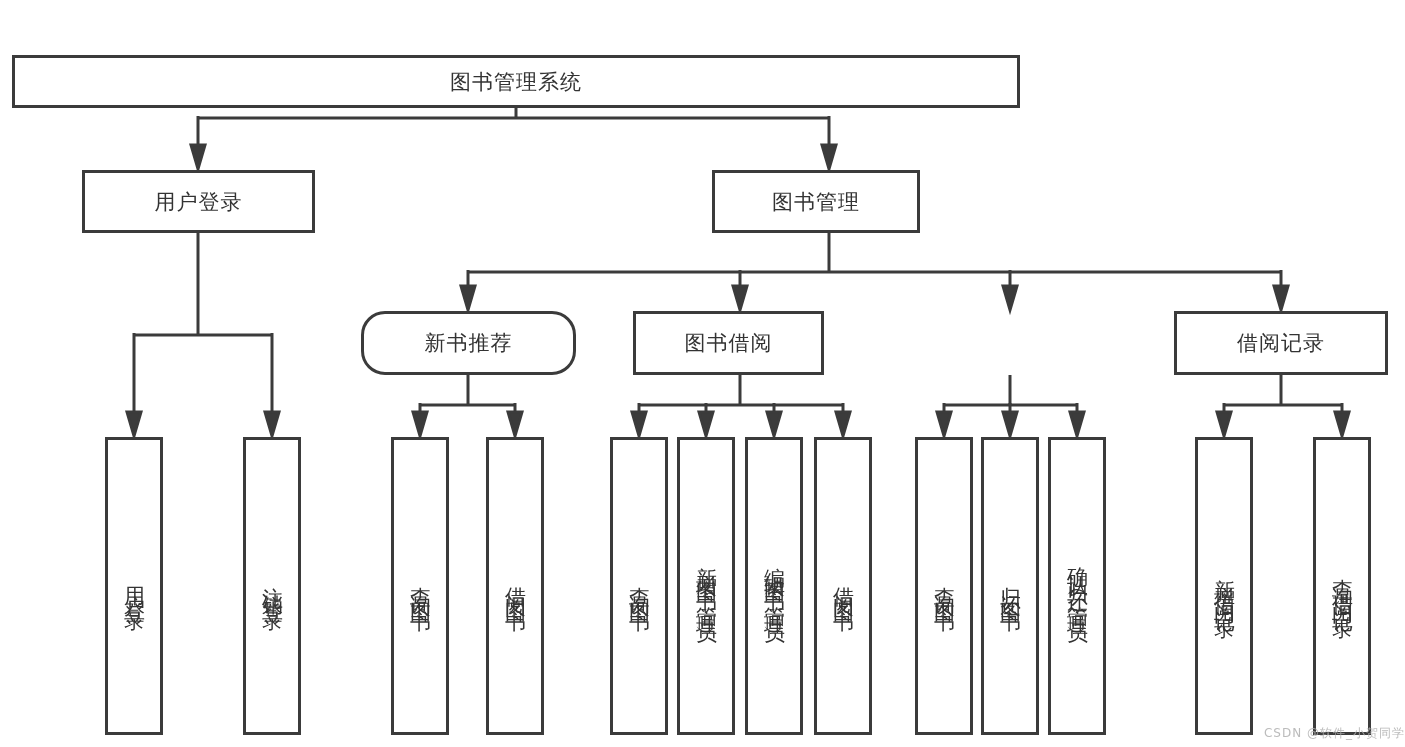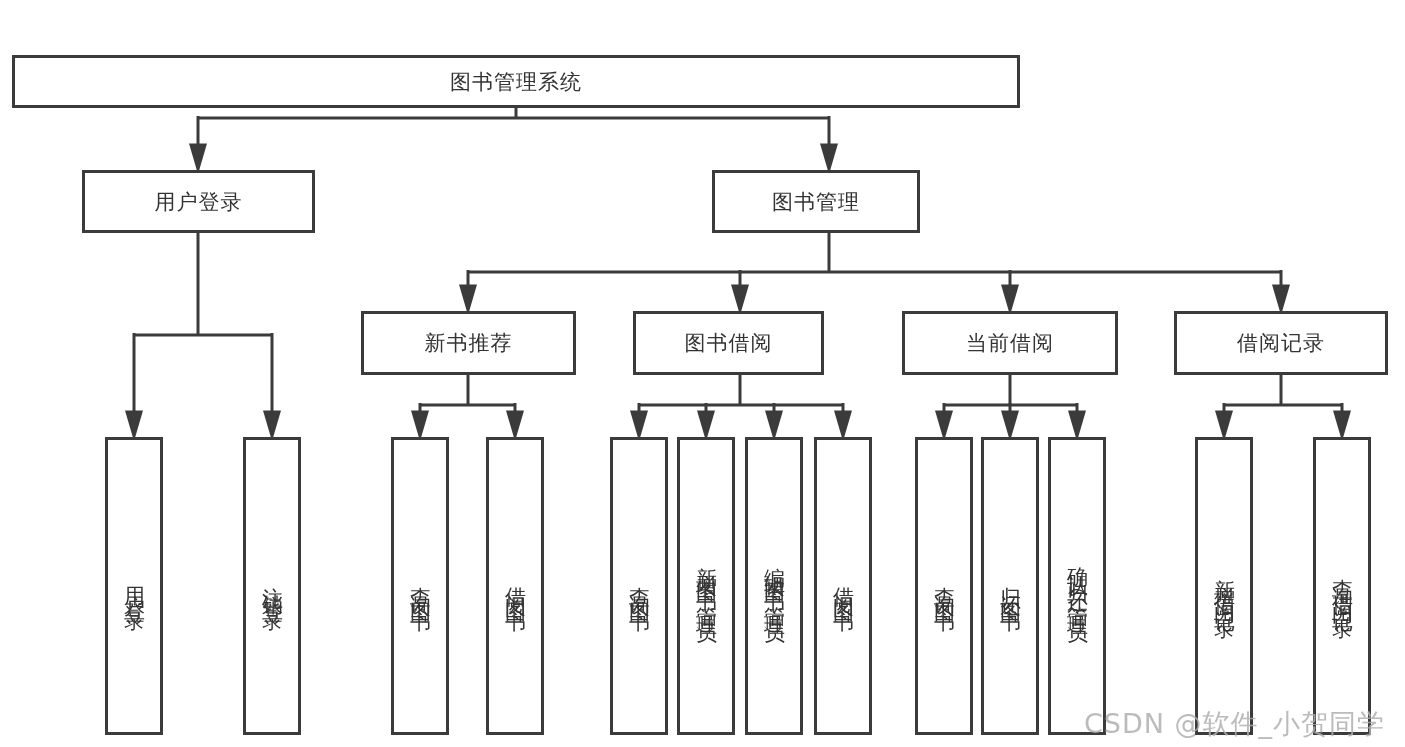--- a/index.html
+++ b/index.html
@@ -33,22 +33,22 @@
   .vnode span{
     writing-mode:vertical-rl;
     text-orientation:mixed;
     letter-spacing:8px;
     font-size:21px;
     line-height:1;
     white-space:nowrap;
   }
   .watermark{
     position:absolute;
-    right:20px;bottom:5px;
-    font-size:27px;
+    right:0;bottom:5px;
+    font-size:12px;
     color:rgba(175,175,175,0.85);
     letter-spacing:1px;
     white-space:nowrap;
     z-index:5;
   }
 </style>
 </head>
 <body>
 
 <div id="canvas">
@@ -115,23 +115,22 @@
       <polygon points="1217,412 1231,412 1224,436"></polygon>
       <polygon points="1335,412 1349,412 1342,436"></polygon>
     </g>
   </svg>
 
   <div class="node hnode root">图书管理系统</div>
 
   <div class="node hnode lvl2" style="left:82px;width:233px;">用户登录</div>
   <div class="node hnode lvl2" style="left:712px;width:208px;">图书管理</div>
 
-  <div class="node hnode lvl3" style="left:361px;width:215px;">新书推荐</div>
+  <div class="node hnode lvl3" style="left:361px;width:215px;border-radius:24px;">新书推荐</div>
   <div class="node hnode lvl3" style="left:633px;width:191px;">图书借阅</div>
-  <div class="node hnode lvl3" style="left:902px;width:216px;">当前借阅</div>
   <div class="node hnode lvl3" style="left:1174px;width:214px;">借阅记录</div>
 
   <div class="node vnode" style="left:105px;">
       <span>用户登录</span>
     </div>
   <div class="node vnode" style="left:243px;">
       <span>注销登录</span>
     </div>
 
   <div class="node vnode" style="left:391px;">

